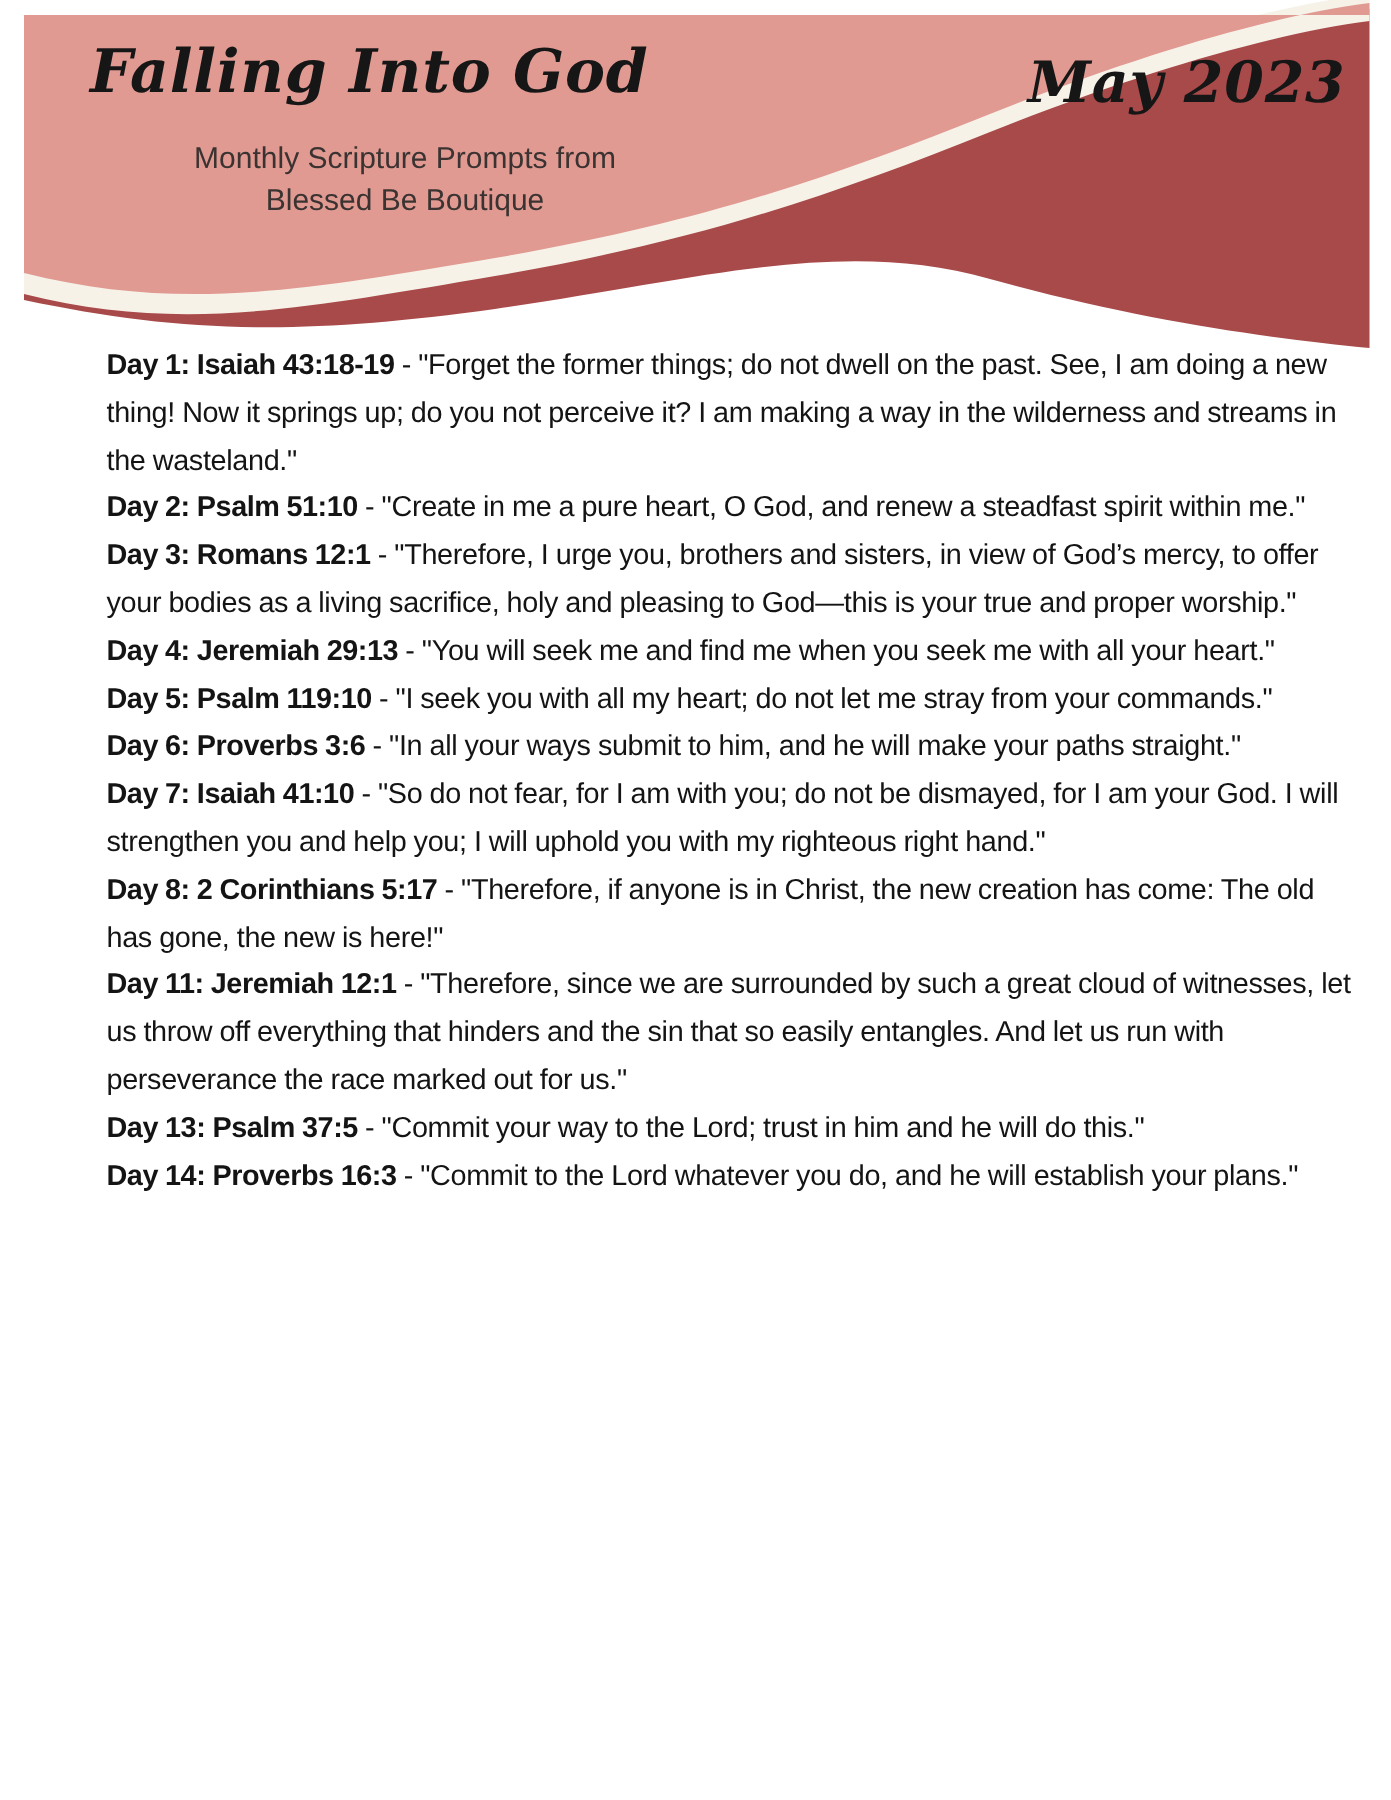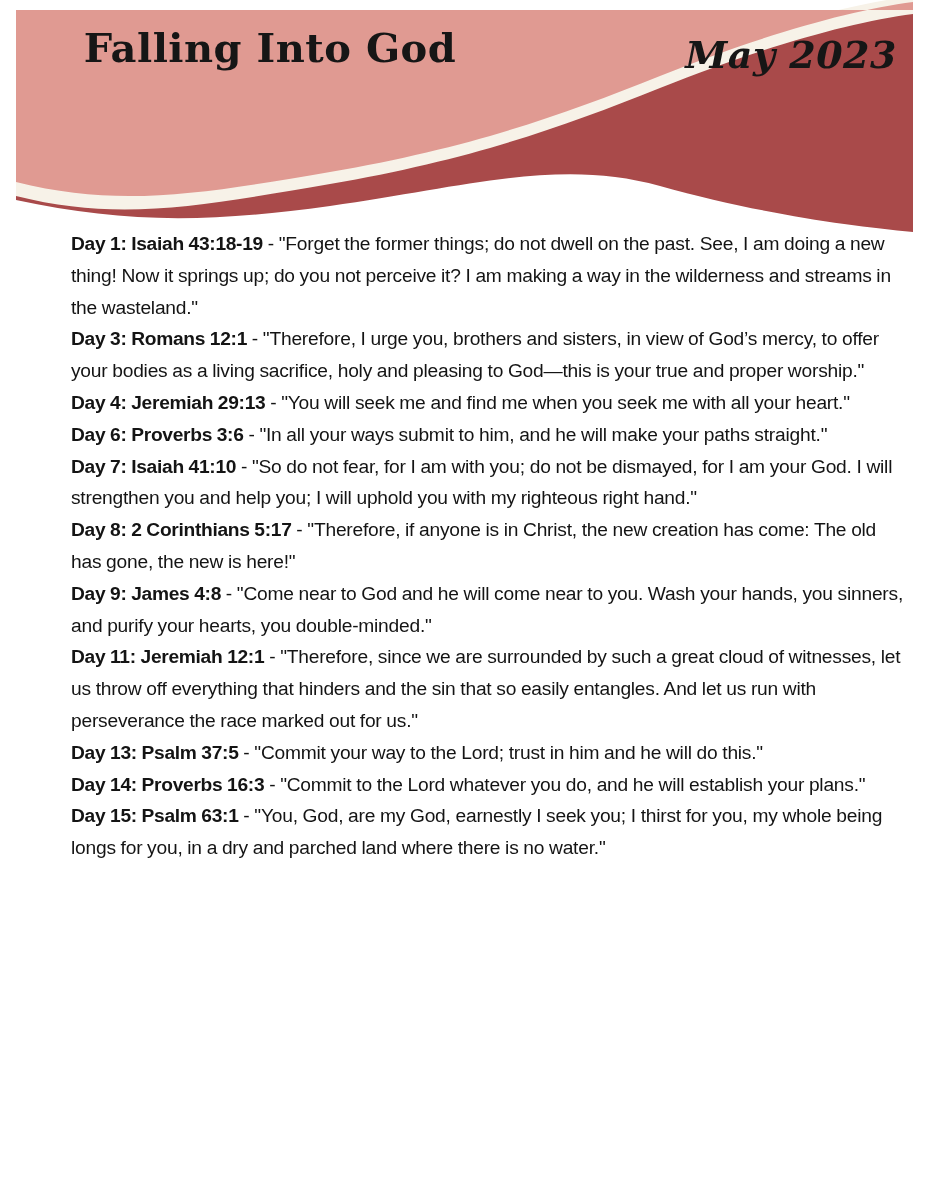--- a/index.html
+++ b/index.html
@@ -37,22 +37,22 @@
     width: 927px;
     height: 200px;
     pointer-events: none;
   }
 
   #doc-title {
     position: absolute;
     left: 60px;
     top: 26px;
     width: 420px;
-    text-align: center;
     font-family: "DejaVu Serif", serif;
+    font-style: italic;
     font-weight: 700;
     font-size: 40px;
     letter-spacing: 0.5px;
     color: #161616;
     line-height: 1.1;
   }
 
   #doc-subtitle {
     position: absolute;
     left: 52px;
@@ -143,30 +143,34 @@
              L 913,2
              C 850,10 760,36 660,76
              C 560,116 470,148 330,172
              C 200,194 120,208 16,182
              Z" fill="#E09A92"></path>
   </svg>
 
   <div class="banner-text">
     <div id="doc-title">Falling Into God</div>
 
+    <div id="doc-subtitle">
+      <span>Monthly Scripture Prompts from</span><br>
+      <span>Blessed Be Boutique</span>
+    </div>
 
     <div id="doc-date">May 2023</div>
   </div>
 </div>
 
 <div id="prompt-list">
     <p class="prompt-entry"><span class="prompt-ref">Day 1: Isaiah 43:18-19</span><span class="prompt-dash"> - </span><span class="prompt-quote">"Forget the former things; do not dwell on the past. See, I am doing a new thing! Now it springs up; do you not perceive it? I am making a way in the wilderness and streams in the wasteland."</span></p>
+    <p class="prompt-entry"><span class="prompt-ref">Day 2: Psalm 51:10</span><span class="prompt-dash"> - </span><span class="prompt-quote">"Create in me a pure heart, O God, and renew a steadfast spirit within me."</span></p>
     <p class="prompt-entry"><span class="prompt-ref">Day 3: Romans 12:1</span><span class="prompt-dash"> - </span><span class="prompt-quote">"Therefore, I urge you, brothers and sisters, in view of God’s mercy, to offer your bodies as a living sacrifice, holy and pleasing to God—this is your true and proper worship."</span></p>
     <p class="prompt-entry"><span class="prompt-ref">Day 4: Jeremiah 29:13</span><span class="prompt-dash"> - </span><span class="prompt-quote">"You will seek me and find me when you seek me with all your heart."</span></p>
+    <p class="prompt-entry"><span class="prompt-ref">Day 5: Psalm 119:10</span><span class="prompt-dash"> - </span><span class="prompt-quote">"I seek you with all my heart; do not let me stray from your commands."</span></p>
     <p class="prompt-entry"><span class="prompt-ref">Day 6: Proverbs 3:6</span><span class="prompt-dash"> - </span><span class="prompt-quote">"In all your ways submit to him, and he will make your paths straight."</span></p>
     <p class="prompt-entry"><span class="prompt-ref">Day 7: Isaiah 41:10</span><span class="prompt-dash"> - </span><span class="prompt-quote">"So do not fear, for I am with you; do not be dismayed, for I am your God. I will strengthen you and help you; I will uphold you with my righteous right hand."</span></p>
     <p class="prompt-entry"><span class="prompt-ref">Day 8: 2 Corinthians 5:17</span><span class="prompt-dash"> - </span><span class="prompt-quote">"Therefore, if anyone is in Christ, the new creation has come: The old has gone, the new is here!"</span></p>
-    <p class="prompt-entry"><span class="prompt-ref">Day 9: James 4:8</span><span class="prompt-dash"> - </span><span class="prompt-quote">"Come near to God and he will come near to you. Wash your hands, you sinners, and purify your hearts, you double-minded."</span></p>
     <p class="prompt-entry"><span class="prompt-ref">Day 11: Jeremiah 12:1</span><span class="prompt-dash"> - </span><span class="prompt-quote">"Therefore, since we are surrounded by such a great cloud of witnesses, let us throw off everything that hinders and the sin that so easily entangles. And let us run with perseverance the race marked out for us."</span></p>
     <p class="prompt-entry"><span class="prompt-ref">Day 13: Psalm 37:5</span><span class="prompt-dash"> - </span><span class="prompt-quote">"Commit your way to the Lord; trust in him and he will do this."</span></p>
     <p class="prompt-entry"><span class="prompt-ref">Day 14: Proverbs 16:3</span><span class="prompt-dash"> - </span><span class="prompt-quote">"Commit to the Lord whatever you do, and he will establish your plans."</span></p>
-    <p class="prompt-entry"><span class="prompt-ref">Day 15: Psalm 63:1</span><span class="prompt-dash"> - </span><span class="prompt-quote">"You, God, are my God, earnestly I seek you; I thirst for you, my whole being longs for you, in a dry and parched land where there is no water."</span></p>
   </div>
 
 </body></html>

